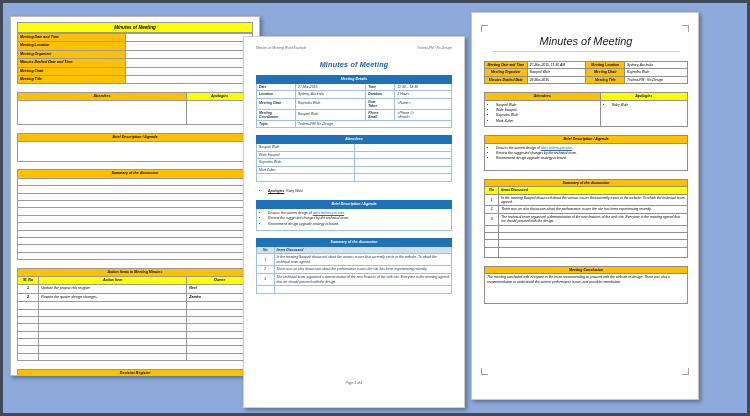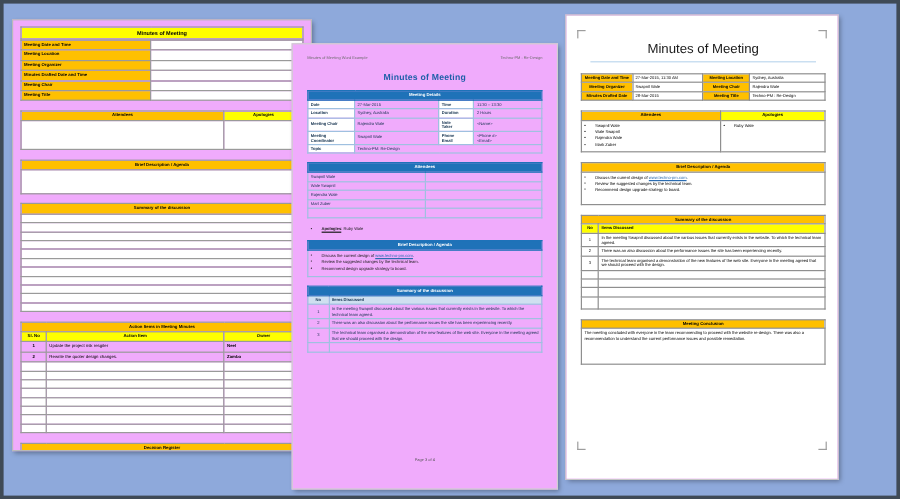--- a/index.html
+++ b/index.html
@@ -8,21 +8,21 @@
     font-family: "Liberation Sans", sans-serif;
     background:#3f4a56;
     position:relative;
   }
   #canvas {
     position:absolute; left:3px; top:3px; width:744px; height:410px;
     background:#8ea9db; overflow:hidden;
   }
 
   
-  .doc { position:absolute; background:#f0abfc; overflow:hidden; }
+  .doc { position:absolute; background:#ffffff; overflow:hidden;font-style:italic; }
   .doc.shadow { box-shadow:2px 2px 4px rgba(0,0,0,.35); }
 
   
   #doc-left { left:7px; top:13px; width:250px; height:360px; border:1px solid #b9b9b9; }
   #doc-left .sheet { padding:5px 6px 4px 6px; }
   table.xl { width:100%; border-collapse:collapse; table-layout:fixed; }
   table.xl td, table.xl th {
     border:1px solid #9a9a9a; height:7.4px; font-size:3.6px;
     padding:0 2px; line-height:7.4px; overflow:hidden; white-space:nowrap;
     font-weight:normal; text-align:left; color:#000;

